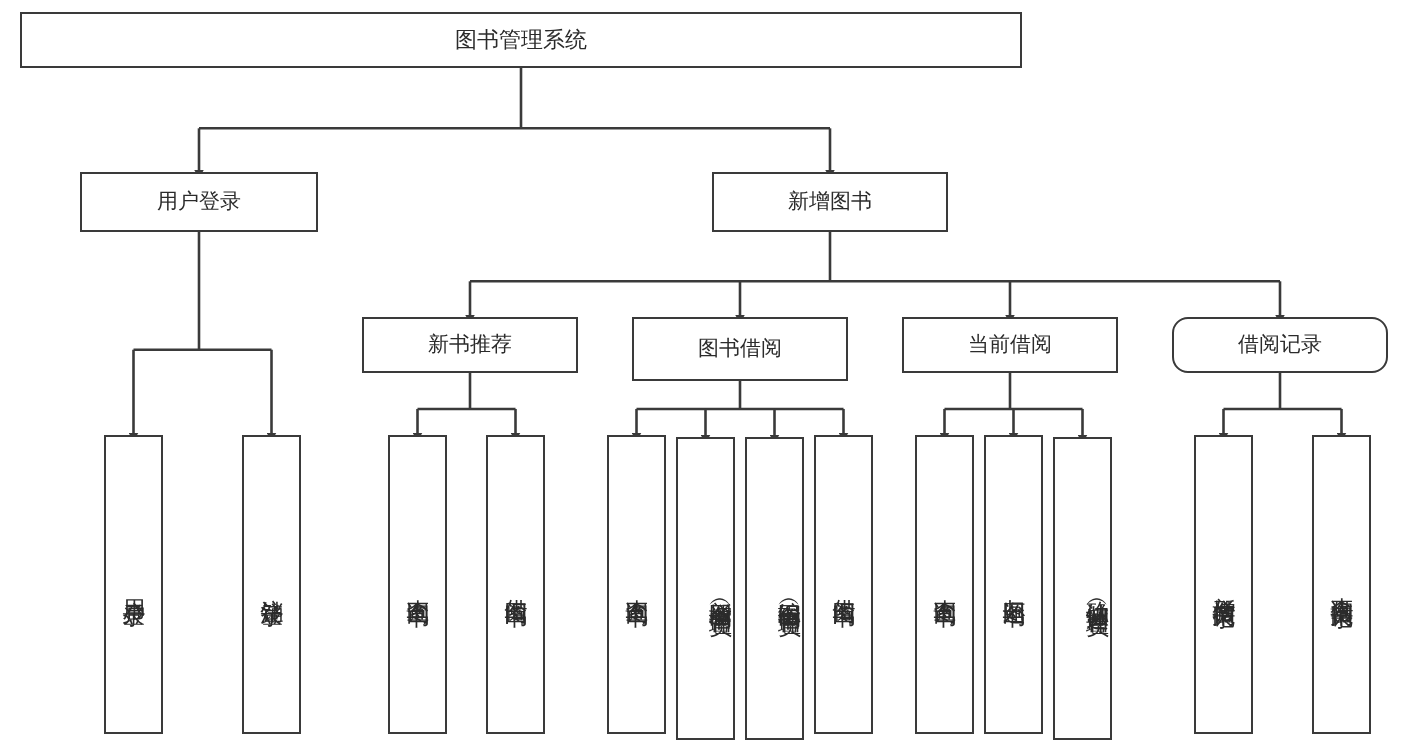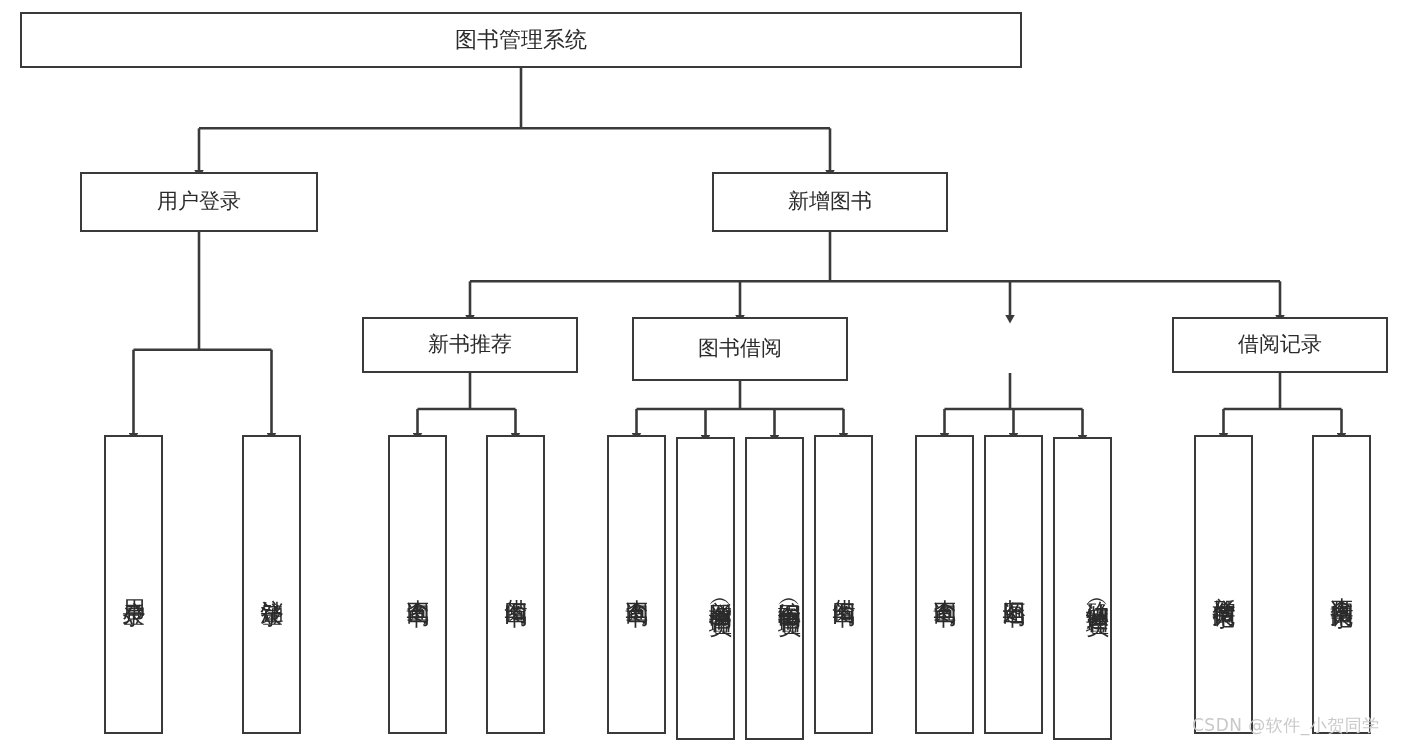--- a/index.html
+++ b/index.html
@@ -133,21 +133,24 @@
   <div class="node horiz" style="left: 712px; top: 172px; width: 236px; height: 60px;">
     <span class="lbl">新增图书</span>
   </div>
 
   <div class="node horiz" style="left: 362px; top: 317px; width: 216px; height: 56px;">
     <span class="lbl">新书推荐</span>
   </div>
   <div class="node horiz" style="left: 632px; top: 317px; width: 216px; height: 64px;">
     <span class="lbl">图书借阅</span>
   </div>
-  <div class="node horiz" style="left: 1172px; top: 317px; width: 216px; height: 56px;">
+  <div class="node horiz" style="left: 902px; top: 317px; width: 216px; height: 56px;">
+    <span class="lbl">当前借阅</span>
+  </div>
+  <div class="node horiz" style="left: 1172px; top: 317px; width: 216px; height: 56px; border-radius: 16px;">
     <span class="lbl">借阅记录</span>
   </div>
 
   <div class="node vert mid" style="left: 104px; top: 435px; width: 59px; height: 299px;">
     <span class="lbl">用户登录</span>
   </div>
   <div class="node vert mid" style="left: 242px; top: 435px; width: 59px; height: 299px;">
     <span class="lbl">注销登录</span>
   </div>
 
@@ -181,15 +184,14 @@
     <span class="lbl">确认归还（管理员）</span>
   </div>
 
   <div class="node vert mid" style="left: 1194px; top: 435px; width: 59px; height: 299px;">
     <span class="lbl">新增借阅记录</span>
   </div>
   <div class="node vert mid" style="left: 1312px; top: 435px; width: 59px; height: 299px;">
     <span class="lbl">查询借阅记录</span>
   </div>
 
-  <div class="watermark" style="left:1192px; top:714px;">CSDN @软件_小贺同学</div>
 
 </div>
 
 </body></html>

